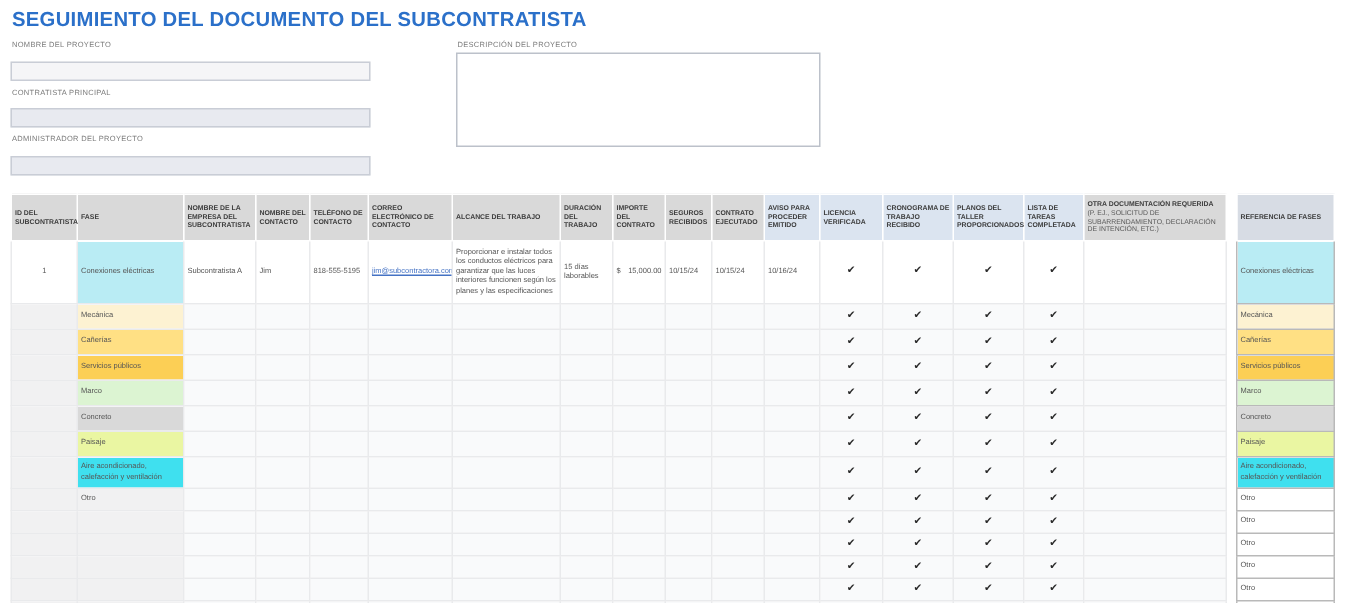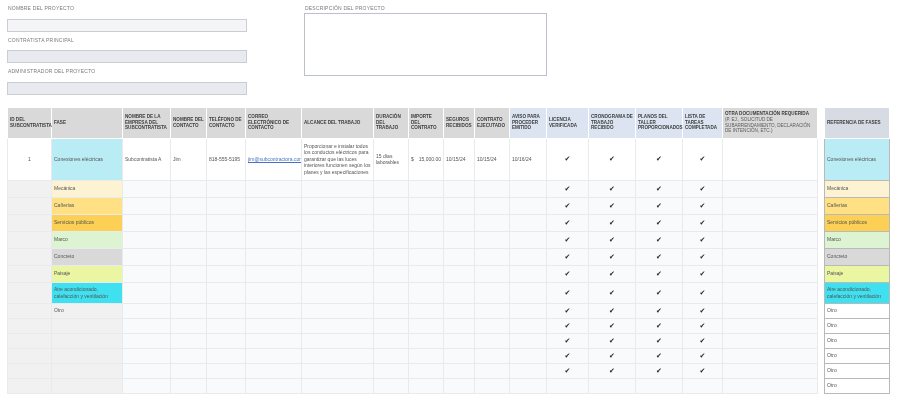--- a/index.html
+++ b/index.html
@@ -52,20 +52,21 @@
   td a { color:#4472c4; text-decoration:underline; }
   .money { display:flex; justify-content:space-between; }
   .check { font-size:7px; color:#2a2a2a; }
   .ref-table th { background:#d7dce4; }
   .ref-table td { border:1px solid #b9b9b9; font-size:5px; color:#555; }
 </style>
 </head>
 <body>
 
 <div class="page">
+  <h1 class="title">SEGUIMIENTO DEL DOCUMENTO DEL SUBCONTRATISTA</h1>
 
   <div class="form-area">
     <div class="fields">
       <div class="field">
         <span class="lbl">NOMBRE DEL PROYECTO</span>
         <input type="text" value="" style="">
       </div>
       <div class="field">
         <span class="lbl">CONTRATISTA PRINCIPAL</span>
         <input type="text" class="alt" value="" style="">

